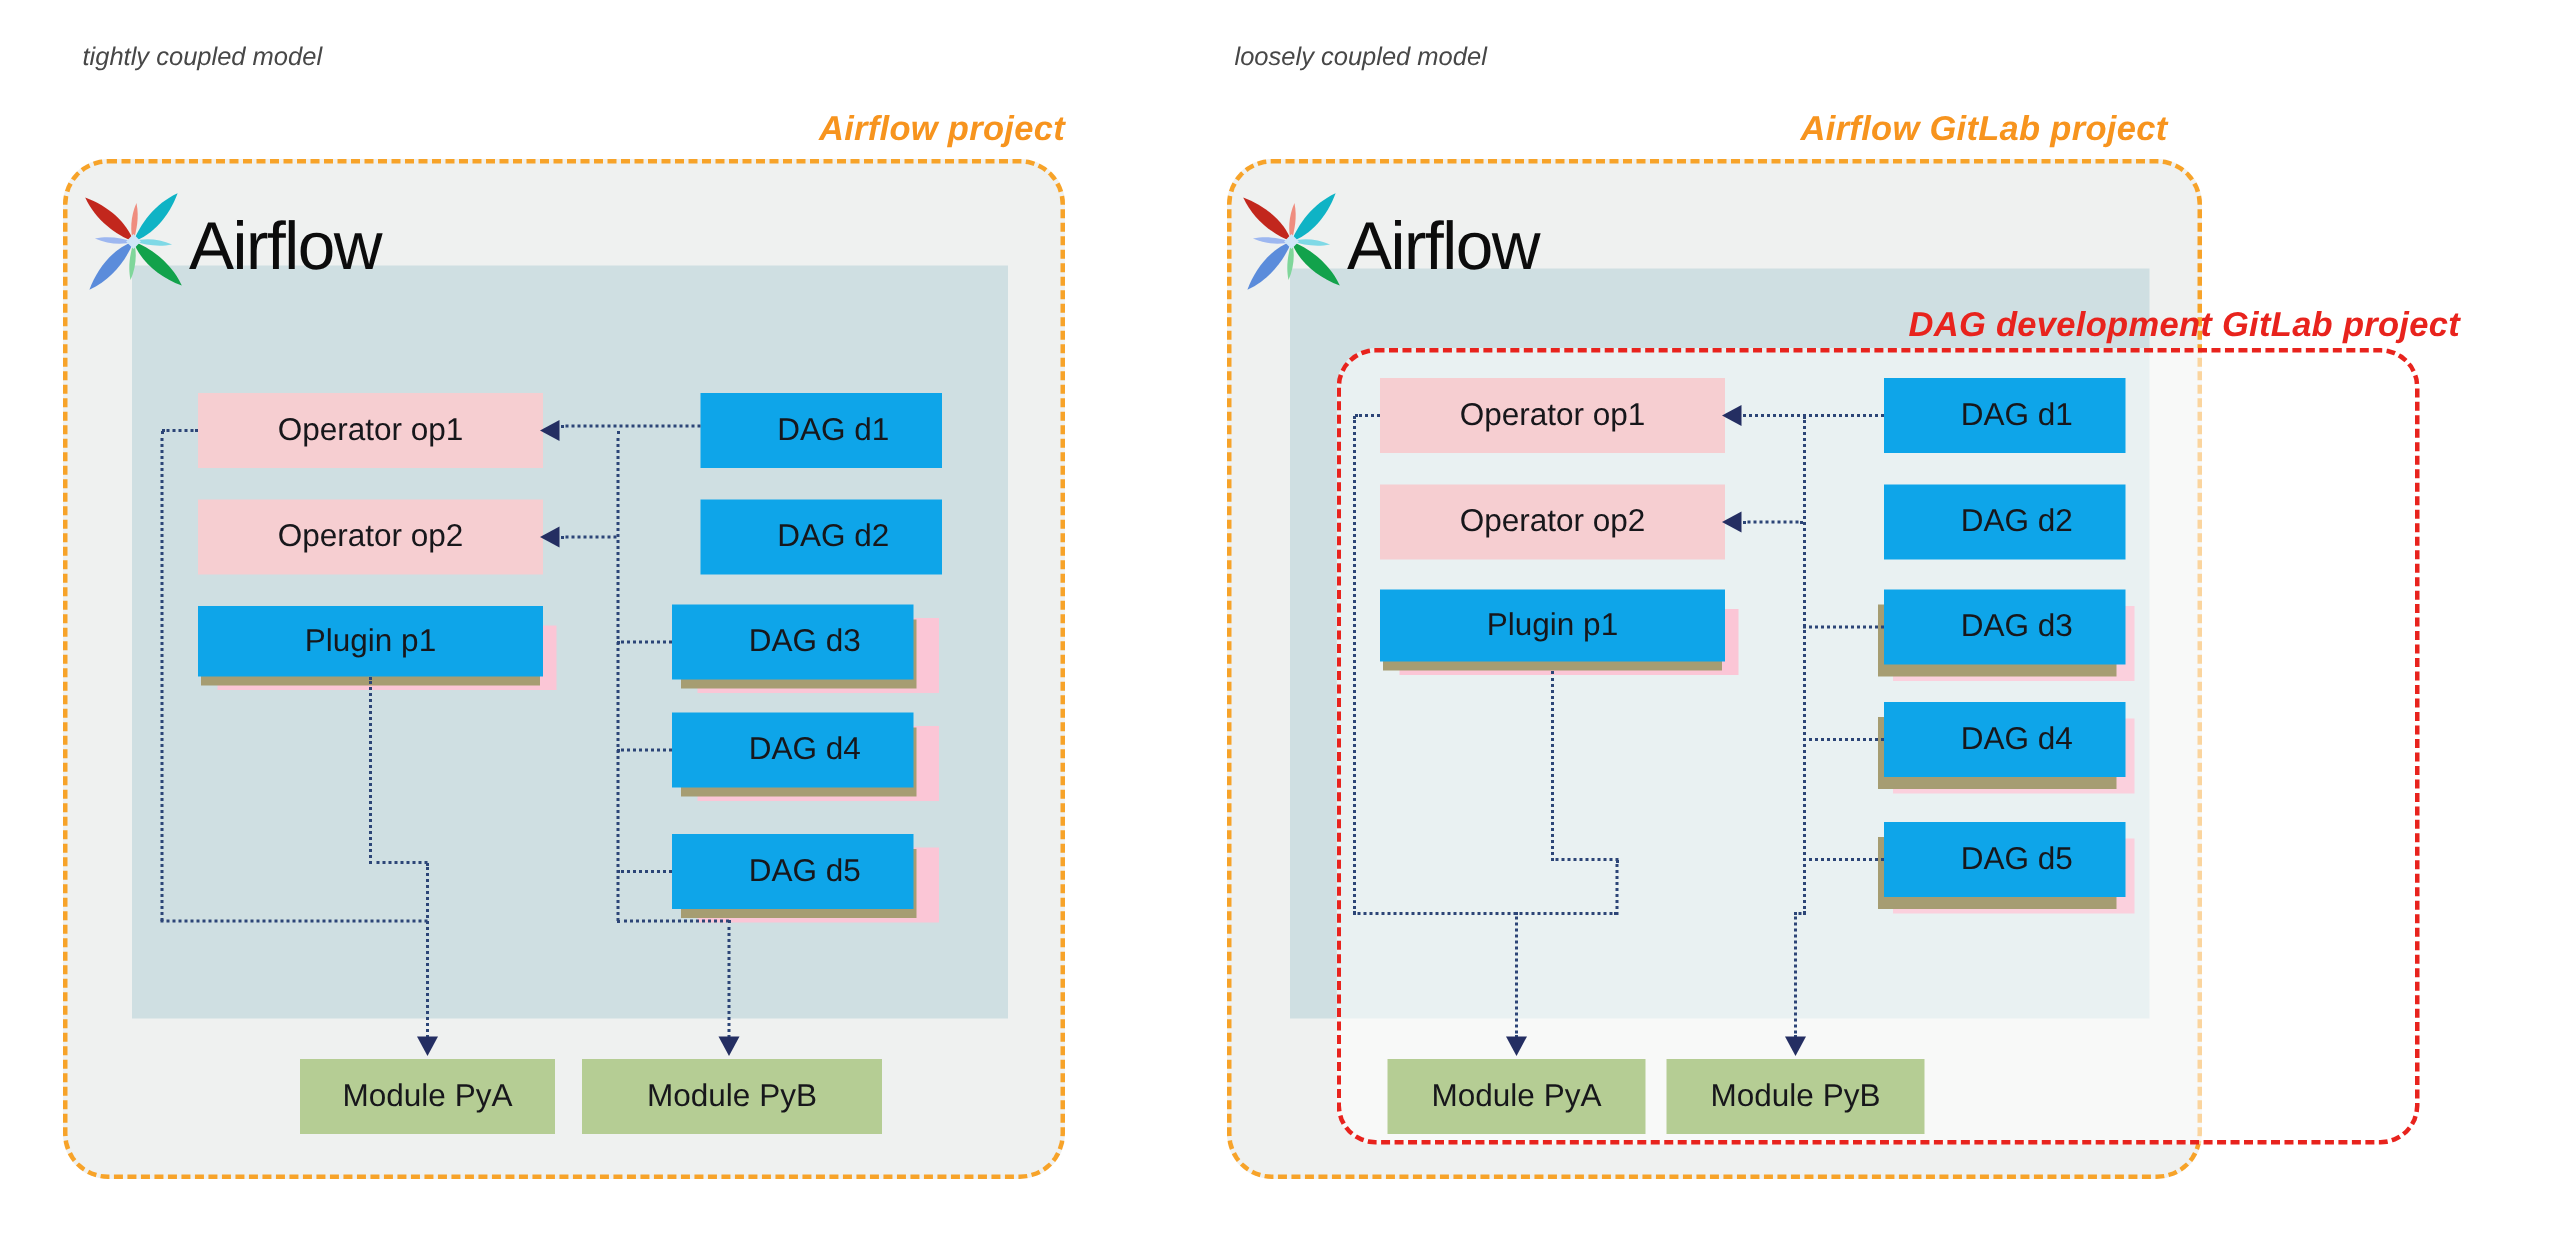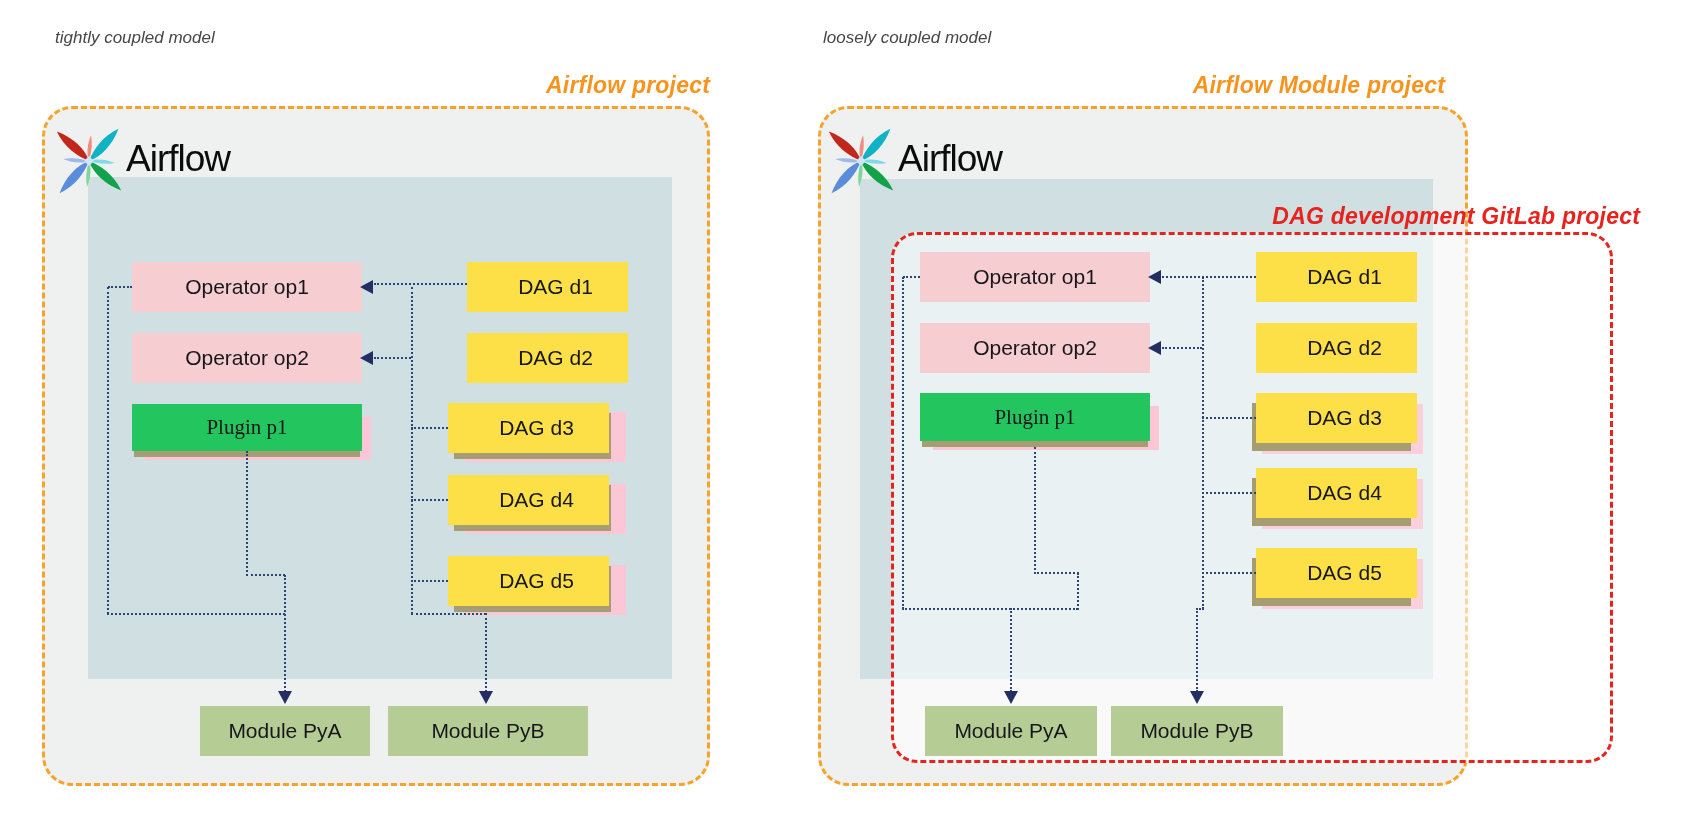--- a/index.html
+++ b/index.html
@@ -22,32 +22,32 @@
   .obox {
     position:absolute; border:3px dashed #f7a329; border-radius:30px;
     background:#eff1f0;
   }
   .rbox {
     position:absolute; border:3px dashed #e8231d; border-radius:26px;
     background:rgba(255,255,255,0.55);
   }
   .bluebg { position:absolute; background:#cfdfe2; }
   .brand {
-    position:absolute; font-size:37px; font-weight:500; color:#0c0c0c;
+    position:absolute; font-size:45px; font-weight:500; color:#0c0c0c;
     letter-spacing:-1px;
   }
   .box {
     position:absolute; display:flex; align-items:center; justify-content:center;
     font-size:21px; color:#17171b; white-space:nowrap;
   }
   .op     { background:#f6ced1; }
-  .dag    { background:#fde047;padding-left:16px; }
+  .dag    { background:#0ea5e9;padding-left:16px; }
   .dup1   { box-shadow: 4px 8px 0 -2px #a69d72, 17px 9px 0 0 #fbc6d6; }  
   .dup2   { box-shadow: -5px 9px 0 -1px #a69d72, 6px 11px 0 0 #fbd0dd; } 
-  .plug   { background:#22c55e; box-shadow: 0 8px 0 -2px #a69d72, 11px 11px 0 -2px #fbc6d6; font-family: Liberation Serif, serif; }
+  .plug   { background:#0ea5e9; box-shadow: 0 8px 0 -2px #a69d72, 11px 11px 0 -2px #fbc6d6; }
   .module { background:#b5cd94; }
   .hline  { position:absolute; height:0; border-top:2px dotted #2c4577; }
   .vline  { position:absolute; width:0;  border-left:2px dotted #2c4577; }
   .arrL   { position:absolute; width:0; height:0;
             border-top:7px solid transparent; border-bottom:7px solid transparent;
             border-right:13px solid #242e62; }
   .arrD   { position:absolute; width:0; height:0;
             border-left:7px solid transparent; border-right:7px solid transparent;
             border-top:13px solid #242e62; }
   .logo   { position:absolute; }
@@ -105,21 +105,21 @@
 <div class="hline" style="left:108px; top:286px; width:24px;"></div>
 <div class="vline" style="left:107px; top:287px; height:327px;"></div>
 <div class="hline" style="left:107px; top:613px; width:178px;"></div>
 <div class="vline" style="left:284px; top:575px; height:117px;"></div>
 <div class="arrD" style="left:278px; top:691px;"></div>
 <div class="vline" style="left:246px; top:451px; height:125px;"></div>
 <div class="hline" style="left:246px; top:574px; width:39px;"></div>
 
 <div class="dtitle" style="left:823px; top:28px;">loosely coupled model</div>
 
-<div class="olabel" style="left:1145px; top:72px; width:300px;">Airflow Module project</div>
+<div class="olabel" style="left:1145px; top:72px; width:300px;">Airflow GitLab project</div>
 
 <div class="obox" style="left:818px; top:106px; width:650px; height:680px;"></div>
 
 <div class="bluebg" style="left:860px; top:179px; width:573px; height:500px;"></div>
 
 <div class="rbox" style="left:891px; top:232px; width:722px; height:531px;"></div>
 <div class="rlabel" style="left:1240px; top:203px; width:400px;">DAG development GitLab project</div>
 
 <svg class="logo" style="left:826px; top:126px;" width="70" height="70" viewBox="0 0 100 100">
   <g>

